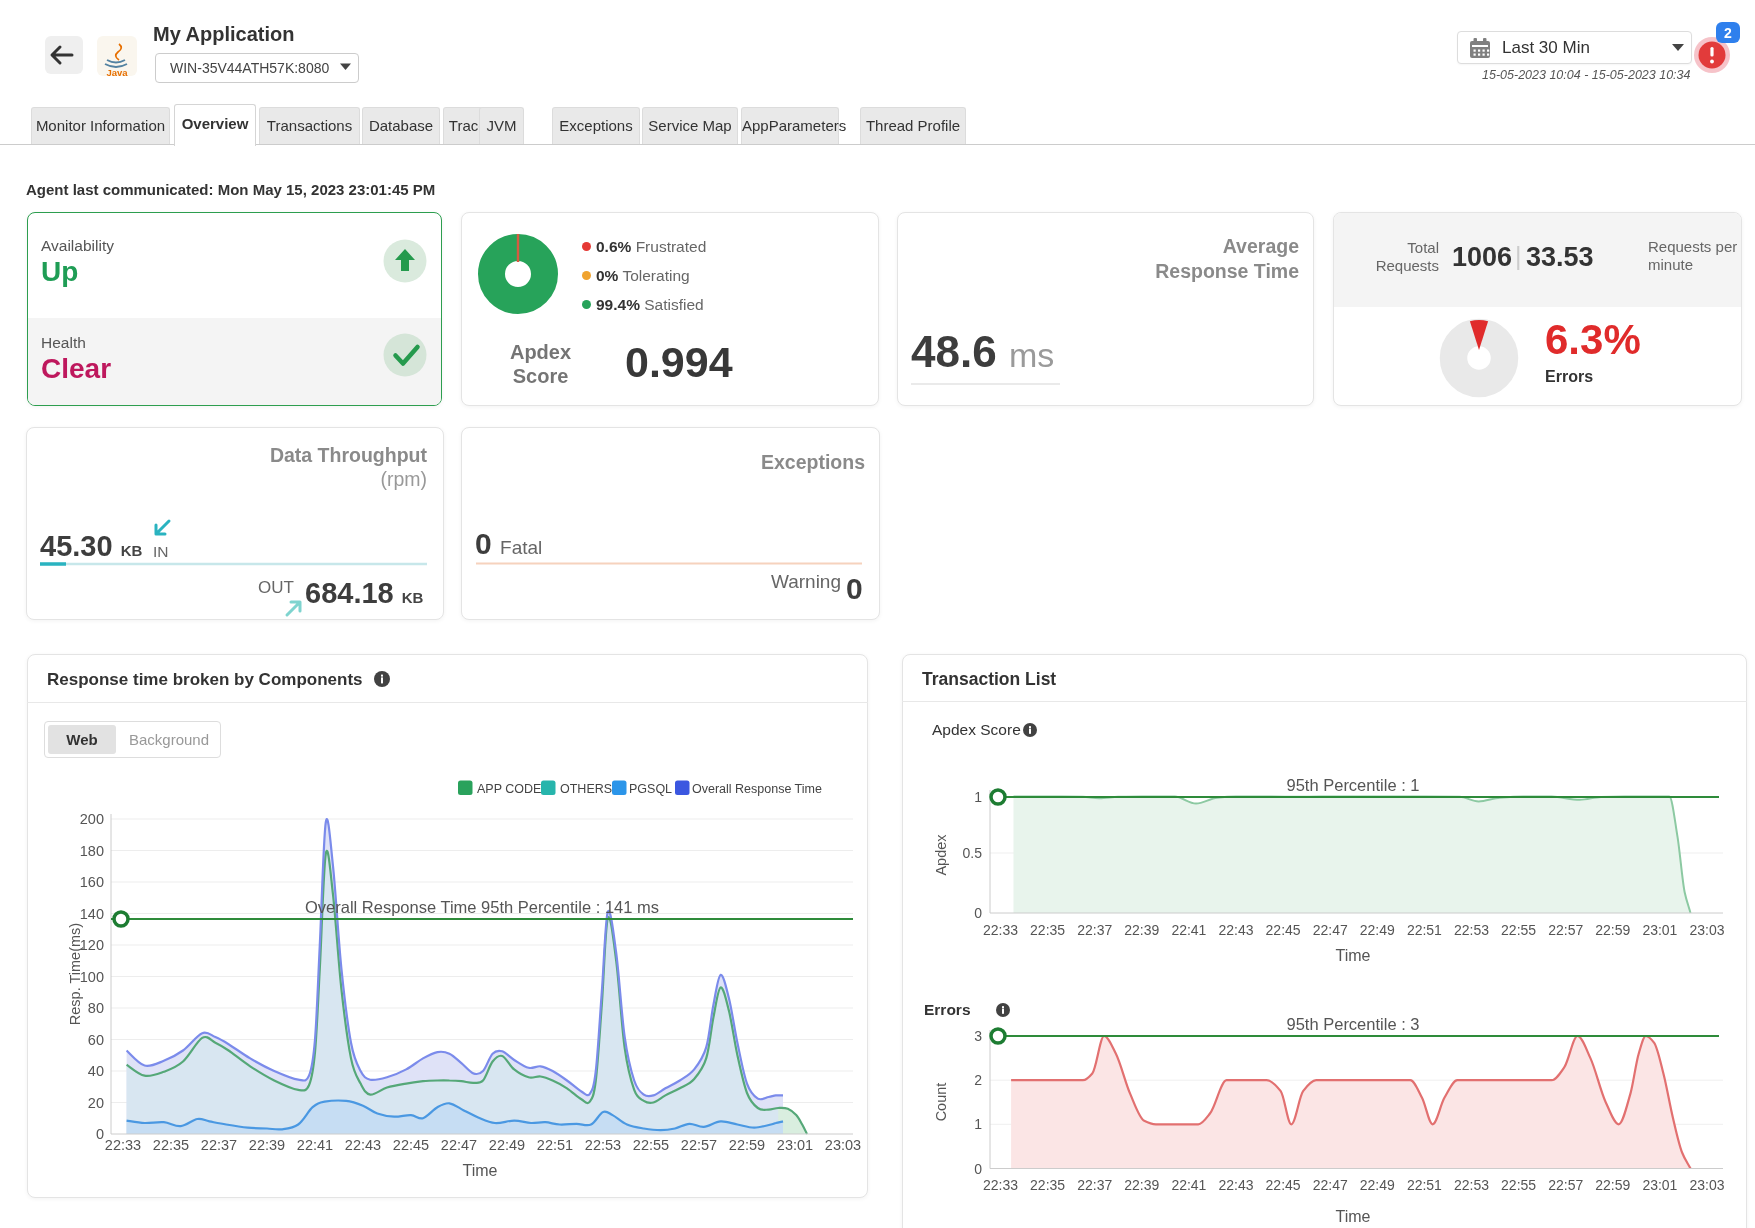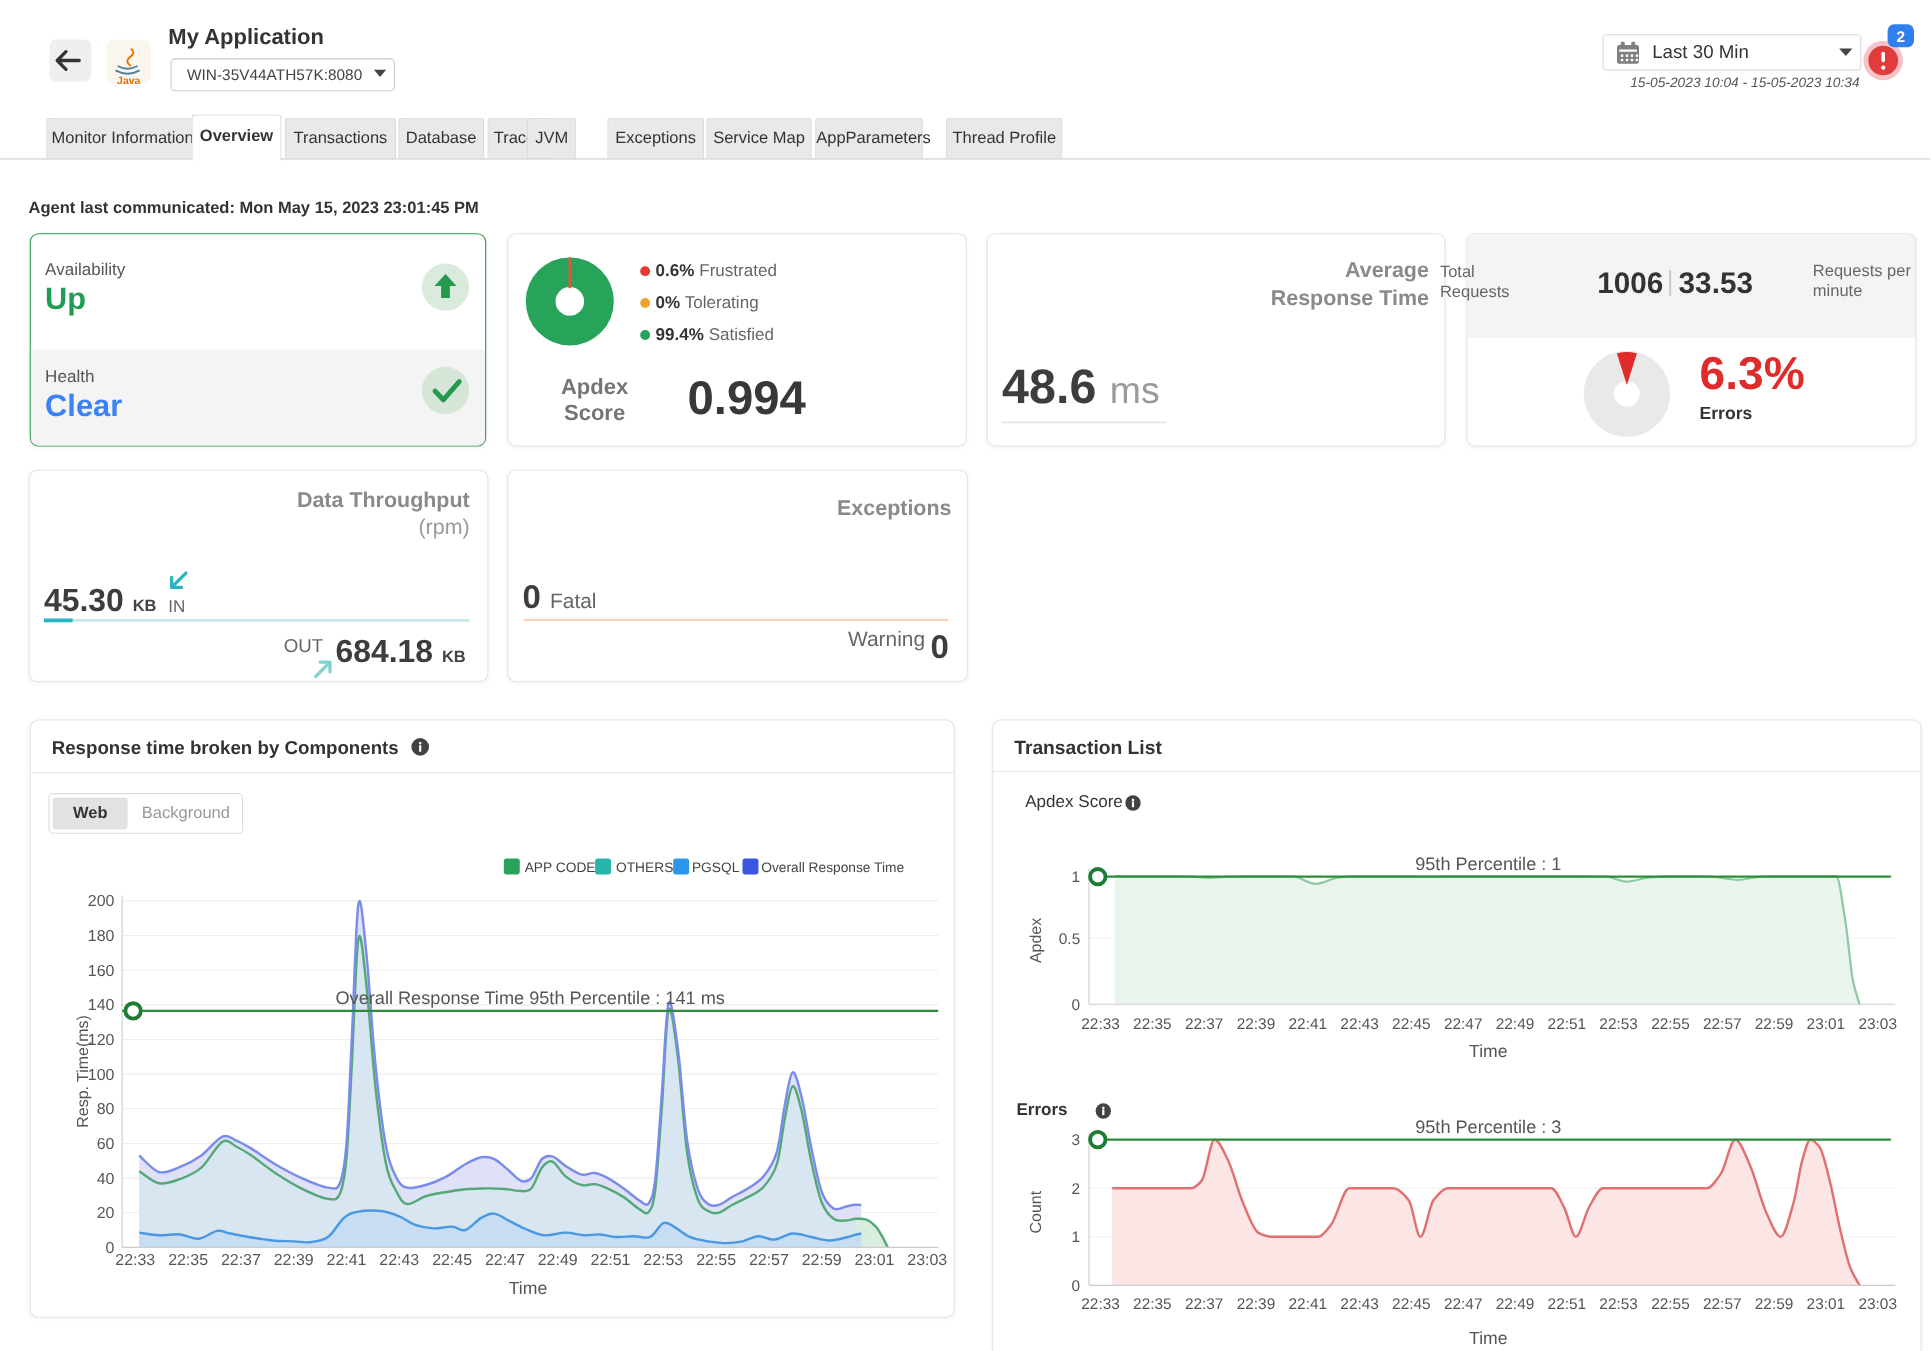--- a/index.html
+++ b/index.html
@@ -10,21 +10,21 @@
 
 <div class="abs" style="left:45px;top:36px;width:38px;height:38px;background:#efefef;border-radius:6px"></div>
 <div class="abs" style="left:97px;top:36px;width:40px;height:40px;background:#faf6ee;border-radius:6px"></div>
 <div class="abs" style="left:153px;top:23px;font-size:20px;font-weight:bold;color:#333">My Application</div>
 <div class="abs" style="left:155px;top:53px;width:204px;height:30px;border:1px solid #ccc;border-radius:4px;background:#fff"></div>
 <div class="abs" style="left:170px;top:60px;font-size:14px;color:#444">WIN-35V44ATH57K:8080</div>
 <div class="abs" style="left:1457px;top:31px;width:235px;height:33px;border:1px solid #ddd;border-radius:4px;background:#fff;box-shadow:0 1px 2px rgba(0,0,0,.04)"></div>
 <div class="abs" style="left:1502px;top:38px;font-size:17px;color:#333">Last 30 Min</div>
 <div class="abs" style="left:1482px;top:68px;font-size:12.5px;font-style:italic;color:#555">15-05-2023 10:04 - 15-05-2023 10:34</div>
 
-<div class="tab" style="left:42px;width:139px">Monitor Information</div>
+<div class="tab" style="left:31px;width:139px">Monitor Information</div>
 <div class="tab" style="left:259px;width:101px">Transactions</div>
 <div class="tab" style="left:362px;width:78px">Database</div>
 <div class="tab" style="left:443px;width:57px">Traces</div>
 <div class="tab" style="left:479px;width:45px">JVM</div>
 <div class="tab" style="left:552px;width:88px">Exceptions</div>
 <div class="tab" style="left:642px;width:96px">Service Map</div>
 <div class="tab" style="left:741px;width:98px">AppParameters</div>
 <div class="tab" style="left:860px;width:106px">Thread Profile</div>
 <div class="abs" style="left:0;top:144px;width:1755px;height:1px;background:#ccc"></div>
 <div class="tab" style="left:174px;width:82px;top:104px;height:42px;background:#fff;border-color:#d5d5d5;font-weight:bold;line-height:38px;z-index:2">Overview</div>
@@ -35,32 +35,32 @@
 </div>
 <div class="card" style="left:461px;top:212px;width:418px;height:194px"></div>
 <div class="card" style="left:897px;top:212px;width:417px;height:194px"></div>
 <div class="card" style="left:1333px;top:212px;width:409px;height:194px;overflow:hidden">
   <div style="position:absolute;left:0;top:0;width:100%;height:94px;background:#f4f4f4"></div>
 </div>
 
 <div class="abs" style="left:41px;top:237px;font-size:15.5px;color:#555">Availability</div>
 <div class="abs" style="left:41px;top:256px;font-size:28px;font-weight:bold;color:#1f9d55">Up</div>
 <div class="abs" style="left:41px;top:334px;font-size:15.5px;color:#555">Health</div>
-<div class="abs" style="left:41px;top:353px;font-size:28px;font-weight:bold;color:#3b82f6">Clear</div>
+<div class="abs" style="left:41px;top:353px;font-size:28px;font-weight:bold;color:#be185d">Clear</div>
 <div class="abs" style="left:596px;top:238px;font-size:15.5px;color:#333"><b>0.6%</b> <span style="color:#666">Frustrated</span></div>
 <div class="abs" style="left:596px;top:267px;font-size:15.5px;color:#333"><b>0%</b> <span style="color:#666">Tolerating</span></div>
 <div class="abs" style="left:596px;top:296px;font-size:15.5px;color:#333"><b>99.4%</b> <span style="color:#666">Satisfied</span></div>
 <div class="abs" style="left:582px;top:242px;width:9px;height:9px;border-radius:50%;background:#e53935"></div>
 <div class="abs" style="left:582px;top:271px;width:9px;height:9px;border-radius:50%;background:#f0a32e"></div>
 <div class="abs" style="left:582px;top:300px;width:9px;height:9px;border-radius:50%;background:#27a35a"></div>
 <div class="abs" style="left:463px;top:340px;width:155px;text-align:center;font-size:20px;font-weight:bold;color:#757575;line-height:24px">Apdex<br>Score</div>
 <div class="abs" style="left:625px;top:338px;font-size:43px;font-weight:bold;color:#383838">0.994</div>
 <div class="abs" style="left:1018px;top:234px;width:281px;text-align:right;font-size:19.5px;font-weight:bold;color:#8a8a8a;line-height:25px">Average<br>Response Time</div>
 <div class="abs" style="left:911px;top:327px;font-size:44px;font-weight:bold;color:#3d3d3d">48.6 <span style="font-size:34px;font-weight:normal;color:#9a9a9a">ms</span></div>
-<div class="abs" style="left:1309px;top:239px;width:130px;text-align:left;font-size:15px;color:#666;line-height:18px">Total<br>Requests</div>
+<div class="abs" style="left:1309px;top:239px;width:130px;text-align:right;font-size:15px;color:#666;line-height:18px">Total<br>Requests</div>
 <div class="abs" style="left:1452px;top:242px;font-size:27px;font-weight:bold;color:#333">1006</div>
 <div class="abs" style="left:1515px;top:242px;font-size:25px;color:#ccc">|</div>
 <div class="abs" style="left:1526px;top:242px;font-size:27px;font-weight:bold;color:#333">33.53</div>
 <div class="abs" style="left:1648px;top:238px;font-size:15px;color:#666;line-height:18px">Requests per<br>minute</div>
 <div class="abs" style="left:1545px;top:316px;font-size:42px;font-weight:bold;color:#e02b2b">6.3%</div>
 <div class="abs" style="left:1545px;top:368px;font-size:16px;font-weight:bold;color:#333">Errors</div>
 
 <div class="card" style="left:26px;top:427px;width:418px;height:193px"></div>
 <div class="card" style="left:461px;top:427px;width:419px;height:193px"></div>
 <div class="abs" style="left:127px;top:444px;width:300px;text-align:right;font-size:19.5px;font-weight:bold;color:#8a8a8a">Data Throughput</div>

